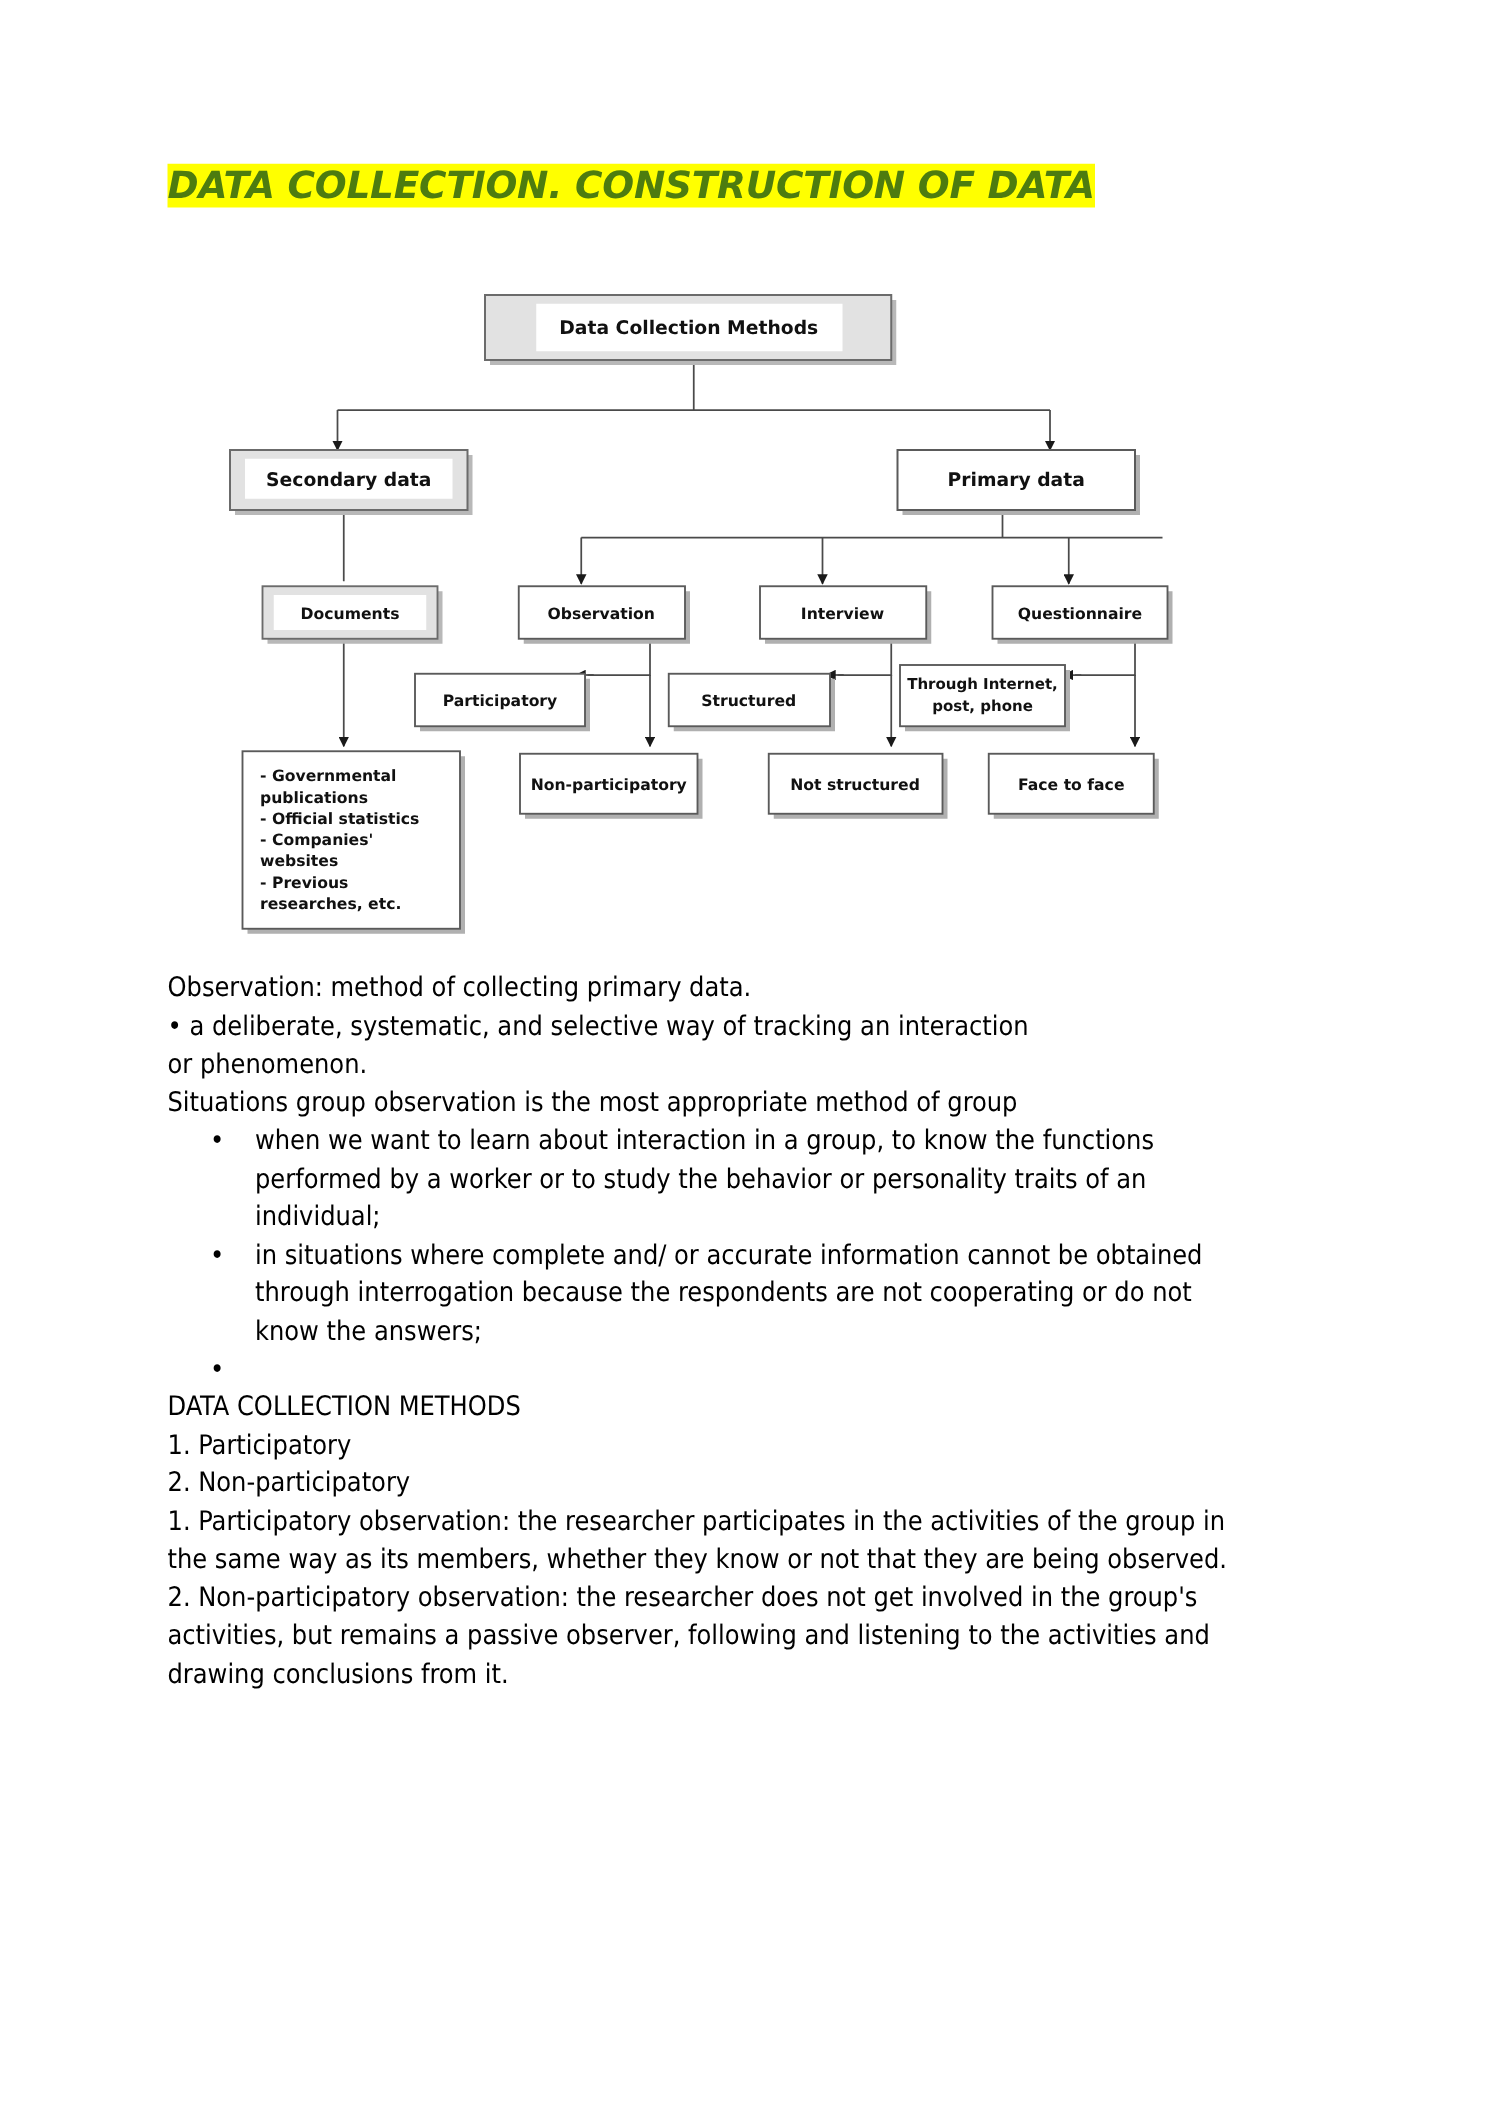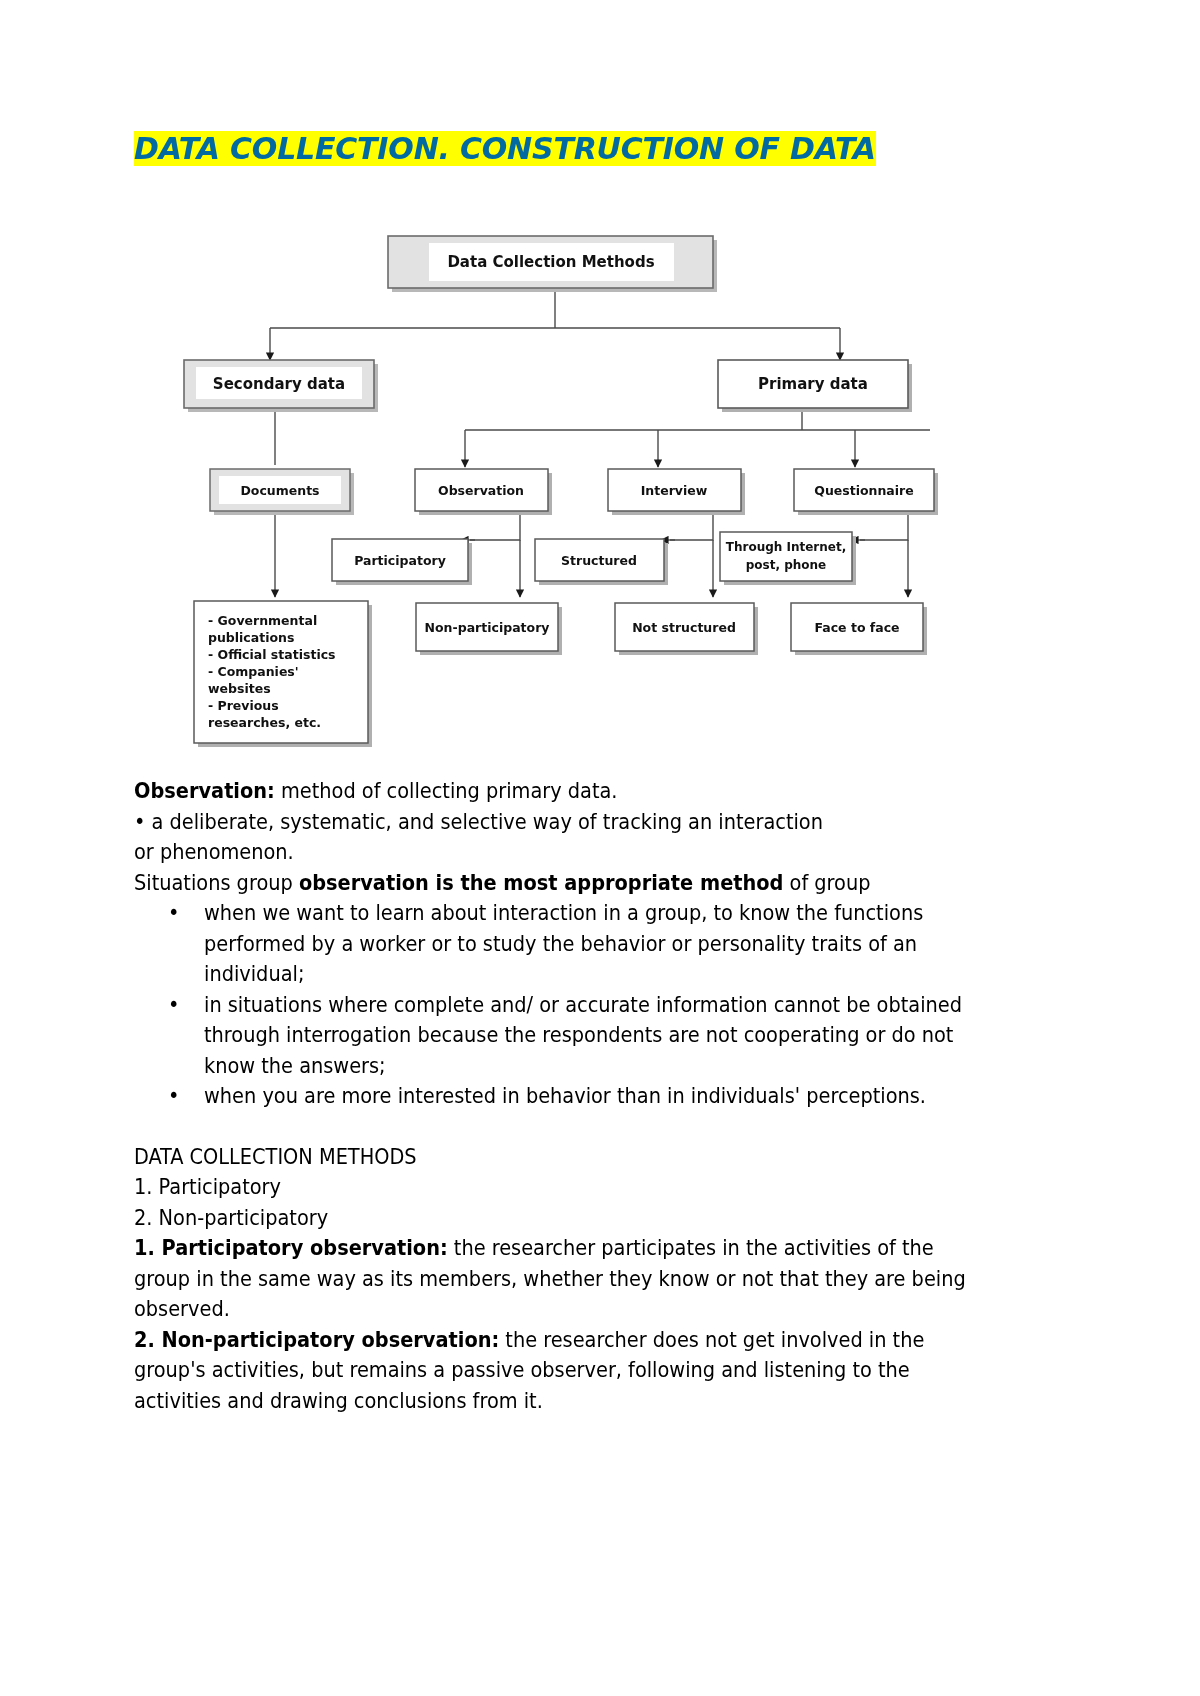--- a/index.html
+++ b/index.html
@@ -19,21 +19,21 @@
   
   .title-block {
     position: absolute;
     left: 134px;
     top: 130px;
     width: 800px;
   }
   .title-line {
     display: inline;
     background: #FFFF00;
-    color: #0369a1;
+    color: #4d7c0f;
     font-weight: bold;
     font-style: italic;
     font-size: 30px;
     line-height: 38px;
     letter-spacing: -0.2px;
     box-decoration-break: clone;
     -webkit-box-decoration-break: clone;
   }
 
   
@@ -52,21 +52,21 @@
     left: 134px;
     top: 776px;
     width: 860px;
     font-family: "DejaVu Sans Condensed", "Liberation Sans Narrow", "DejaVu Sans", sans-serif;
     font-size: 21.5px;
     line-height: 30.5px;
     color: #000000;
     font-stretch: condensed;
   }
   .body p { margin: 0; }
-  .b { font-weight: bold; }
+  .b { font-weight: normal; }
   ul.sub {
     margin: 0;
     padding-left: 70px;
     list-style: none;
   }
   ul.sub li {
     position: relative;
     margin: 0;
     padding-left: 0;
   }
@@ -243,21 +243,20 @@
       <li>
         <span class="dot">•</span>
         <span>when we want to learn about interaction in a group, to know the functions performed by a worker or to study the behavior or personality traits of an individual;</span>
       </li>
       <li>
         <span class="dot">•</span>
         <span>in situations where complete and/ or accurate information cannot be obtained through interrogation because the respondents are not cooperating or do not know the answers;</span>
       </li>
       <li>
         <span class="dot">•</span>
-        <span>when you are more interested in behavior than in individuals' perceptions.</span>
       </li>
     </ul>
 
     <div class="spacer"></div>
 
     <p>DATA COLLECTION METHODS</p>
     <p>1. Participatory</p>
     <p>2. Non-participatory</p>
 
     <p>

